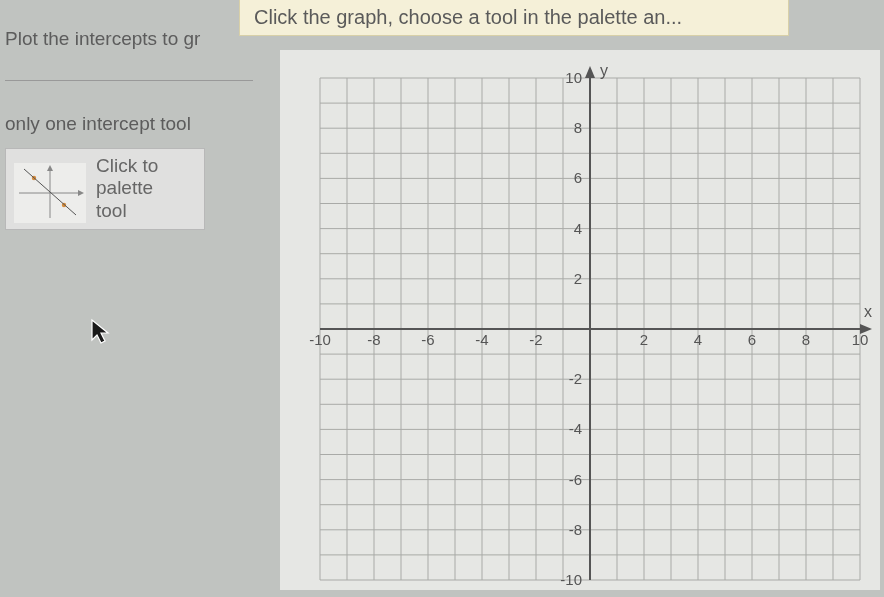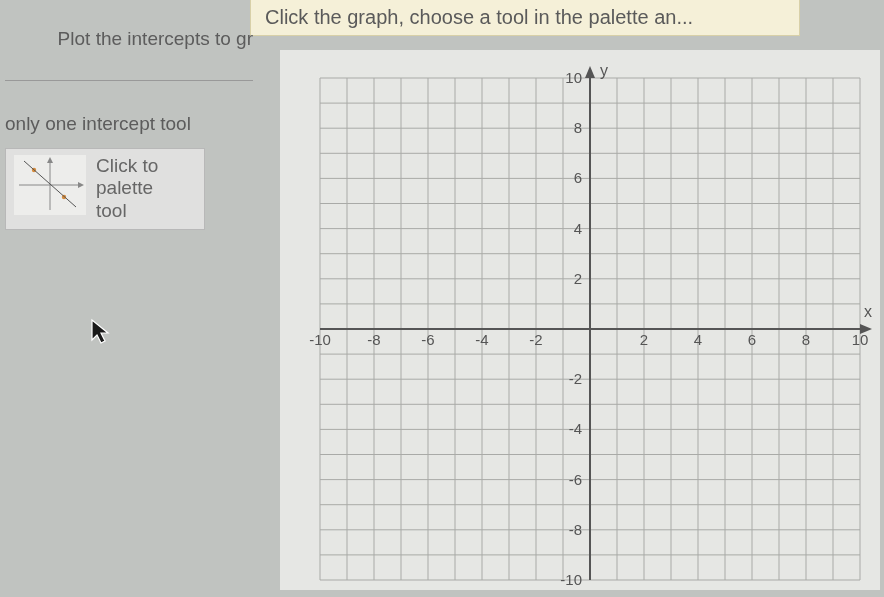--- a/index.html
+++ b/index.html
@@ -6,21 +6,21 @@
     body {
       width: 884px;
       height: 597px;
       background: #c0c3c0;
       font-family: Arial, sans-serif;
       position: relative;
       overflow: hidden;
     }
     .top-hint {
       position: absolute;
-      left: 250px;
+      left: 239px;
       top: 0;
       width: 550px;
       background: #f5f0d8;
       border: 1px solid #d8d0a8;
       border-top: none;
       padding: 6px 14px;
       font-size: 20px;
       color: #5a5a5a;
       font-family: Arial, sans-serif;
     }
@@ -29,21 +29,20 @@
       left: 5px;
       top: 28px;
       width: 248px;
     }
     .instruction-text {
       color: #5c5c5c;
       font-size: 19px;
       margin-bottom: 8px;
       white-space: nowrap;
       overflow: hidden;
-      text-align: right;
     }
     .equation {
       color: #555;
       font-size: 20px;
       margin: 18px 0 18px 40px;
       font-family: Arial, sans-serif;
     }
     .divider {
       border: none;
       border-top: 1px solid #999;
@@ -52,21 +51,21 @@
     .tool-text {
       color: #5c5c5c;
       font-size: 19px;
       line-height: 1.4;
       margin-bottom: 10px;
       white-space: nowrap;
       overflow: hidden;
     }
     .enlarge-box {
       display: flex;
-      align-items: flex-start;
+      align-items: flex-end;
       background: #e0e0df;
       border: 1px solid #b8b8b8;
       padding: 6px 8px;
       width: 200px;
       cursor: pointer;
     }
     .small-axis {
       width: 72px;
       height: 60px;
       position: relative;

